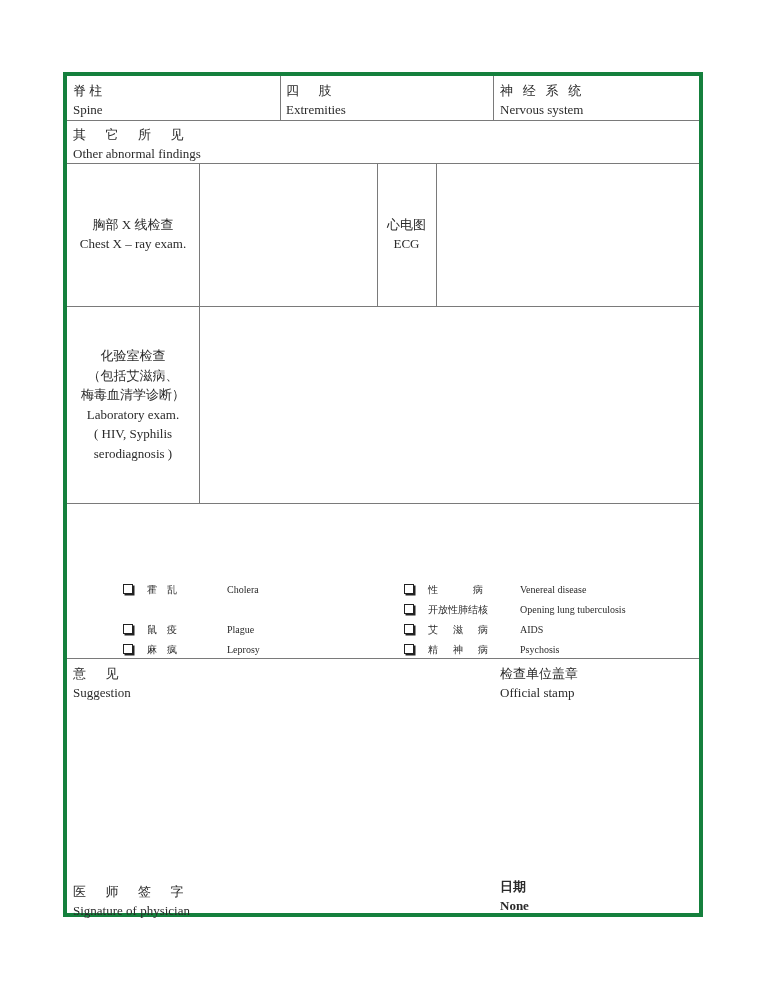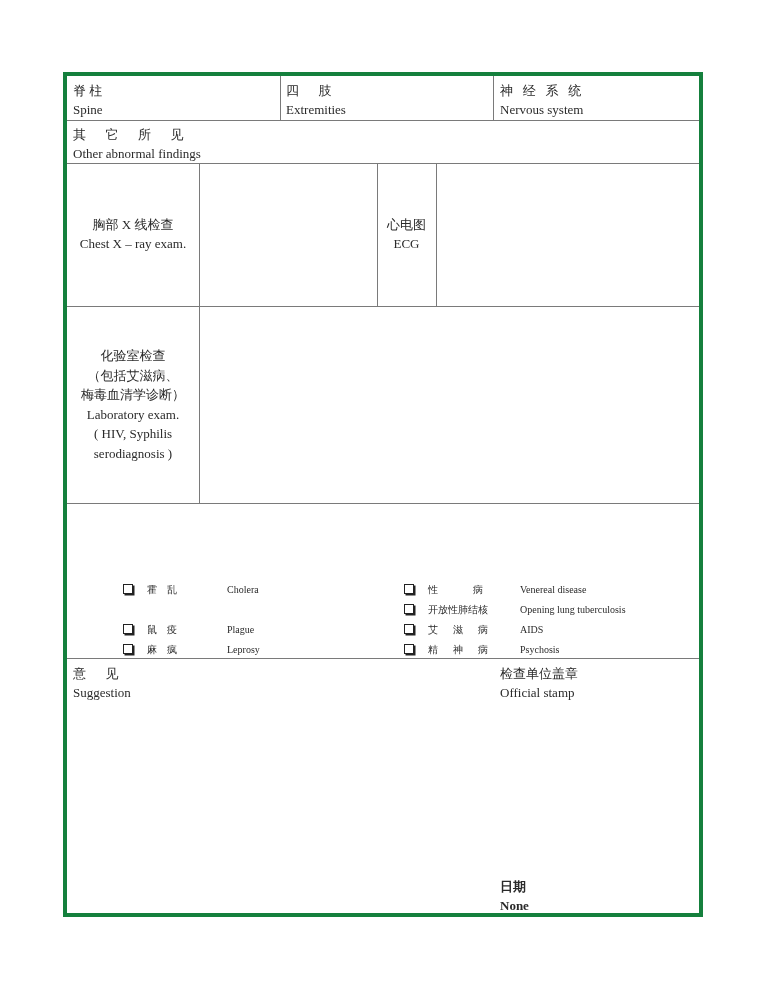--- a/index.html
+++ b/index.html
@@ -101,17 +101,21 @@
   </div>
 
   <div class="cell" style="left:6px; top:588px;">
     <div class="cn">意      见</div>
     <div>Suggestion</div>
   </div>
   <div class="cell" style="left:433px; top:588px;">
     <div class="cn">检查单位盖章</div>
     <div>Official stamp</div>
   </div>
+  <div class="cell" style="left:6px; top:806px;">
+    <div class="cn">医      师      签      字</div>
+    <div>Signature of physician</div>
+  </div>
   <div class="cell" style="left:433px; top:801px;font-weight:bold;">
     <div class="cn">日期</div>
     <div>None</div>
   </div>
 </div>
 
 </body></html>

